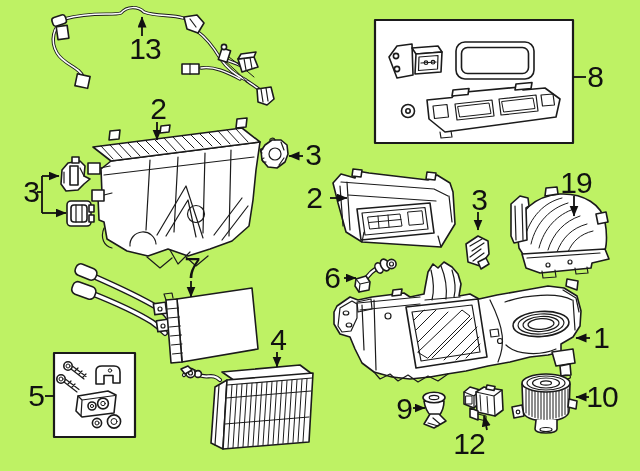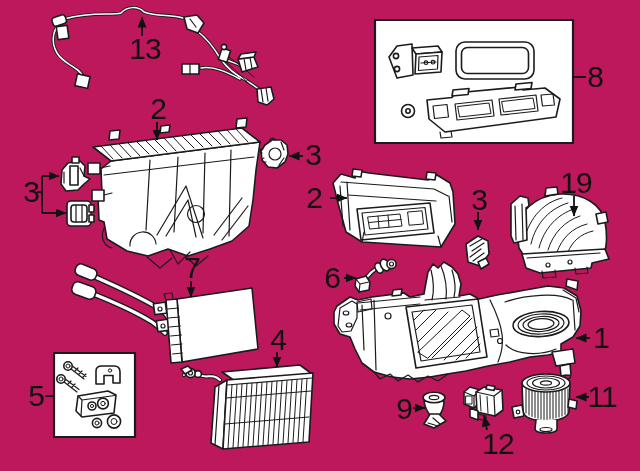--- a/index.html
+++ b/index.html
@@ -1,16 +1,16 @@
 <!DOCTYPE html>
 <html><head>
 <meta charset="utf-8">
 <style>
   html,body{margin:0;padding:0;background:#fff;}
-  .stage{position:relative;width:640px;height:471px;background:#be185d;overflow:hidden;
+  .stage{position:relative;width:640px;height:471px;background:#bef264;overflow:hidden;
          font-family:"Liberation Sans",sans-serif;}
   .stage svg{position:absolute;left:0;top:0;}
   .callout{position:absolute;transform:translate(-50%,-50%);
            font:400 30px "Liberation Sans",sans-serif;color:#111;letter-spacing:-1px;
            user-select:none;white-space:nowrap;}
   
   .art{fill:none;stroke:#1b1b1b;stroke-width:1.6;stroke-linejoin:round;stroke-linecap:round;}
   .fw{fill:#ffffff;}
   .t1{stroke-width:1;}
   .t12{stroke-width:1.2;}
@@ -332,16 +332,16 @@
       <span class="callout" style="left: 479px; top: 200px;">3</span>
       <span class="callout" style="left: 595px; top: 77px;">8</span>
       <span class="callout" style="left: 314px; top: 198px;">2</span>
       <span class="callout" style="left: 576px; top: 183px;">19</span>
       <span class="callout" style="left: 332px; top: 278px;">6</span>
       <span class="callout" style="left: 192px; top: 268px;">7</span>
       <span class="callout" style="left: 278px; top: 340px;">4</span>
       <span class="callout" style="left: 36px; top: 396px;">5</span>
       <span class="callout" style="left: 601px; top: 338px;">1</span>
       <span class="callout" style="left: 404px; top: 409px;">9</span>
-      <span class="callout" style="left: 498px; top: 444px;">12</span>
-      <span class="callout" style="left: 602px; top: 397px;">11</span>
+      <span class="callout" style="left: 469px; top: 444px;">12</span>
+      <span class="callout" style="left: 602px; top: 397px;">10</span>
     </div>
 </div>
 
 </body></html>

